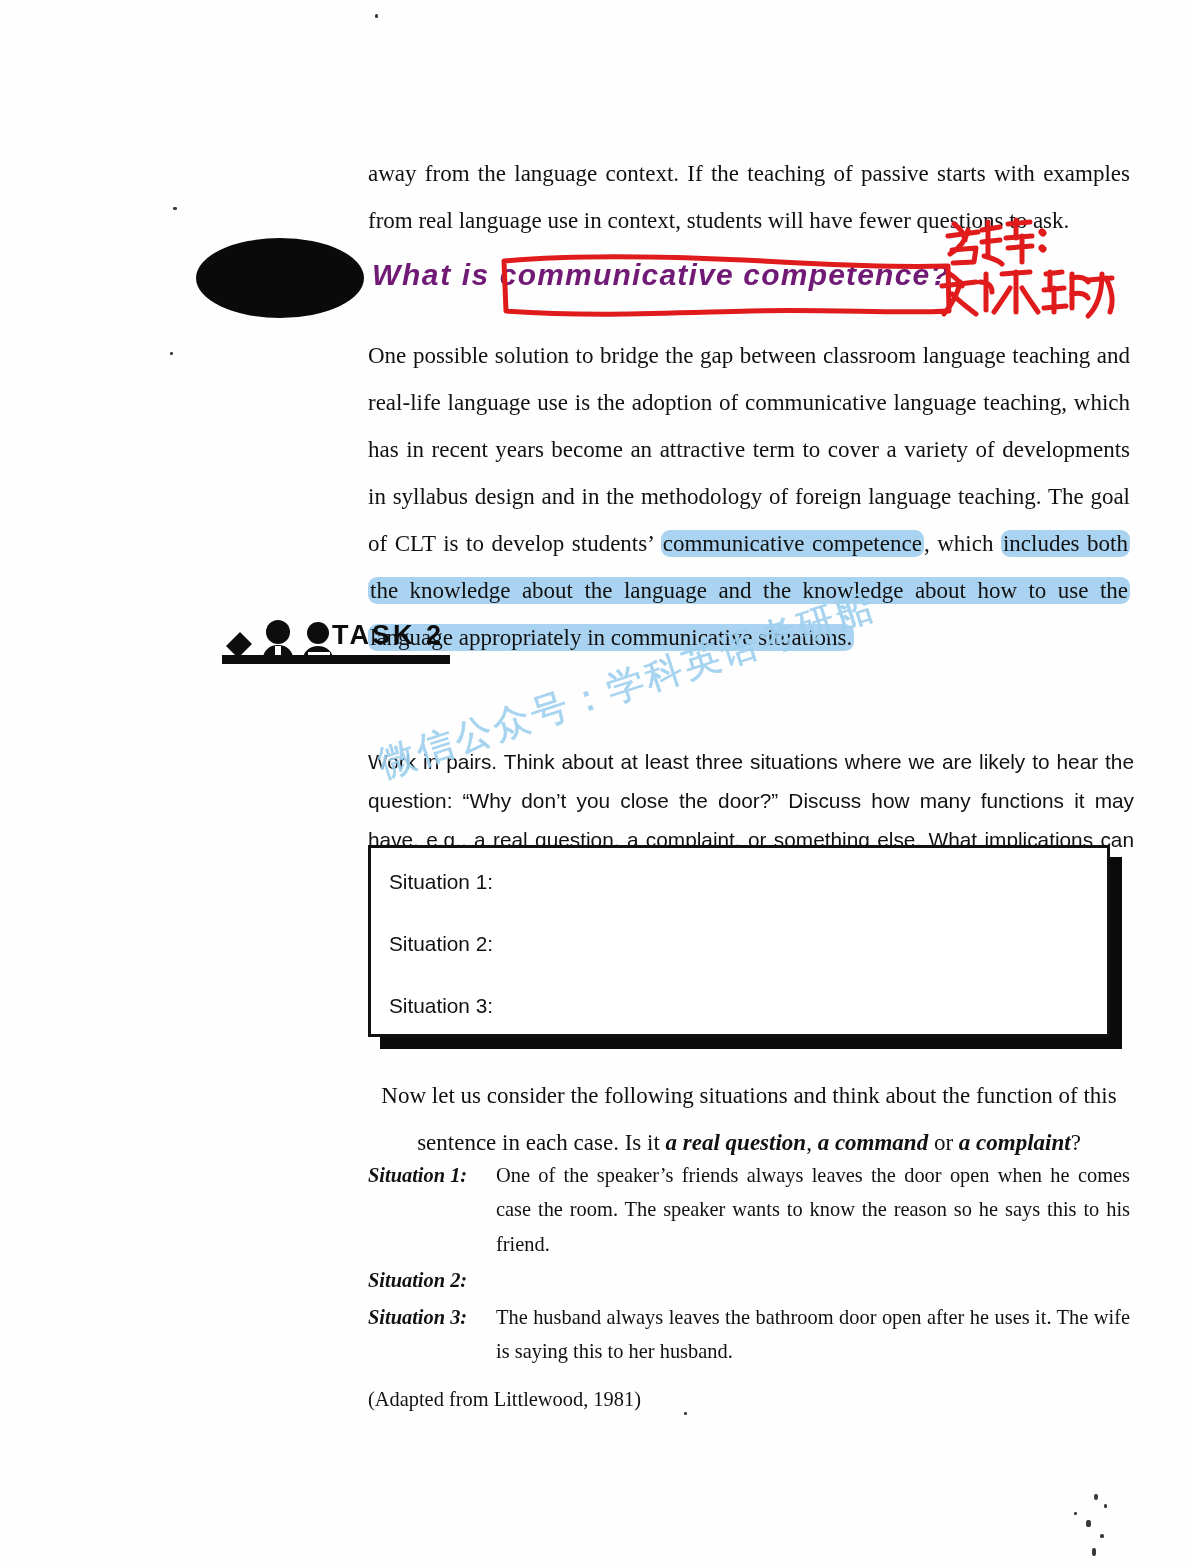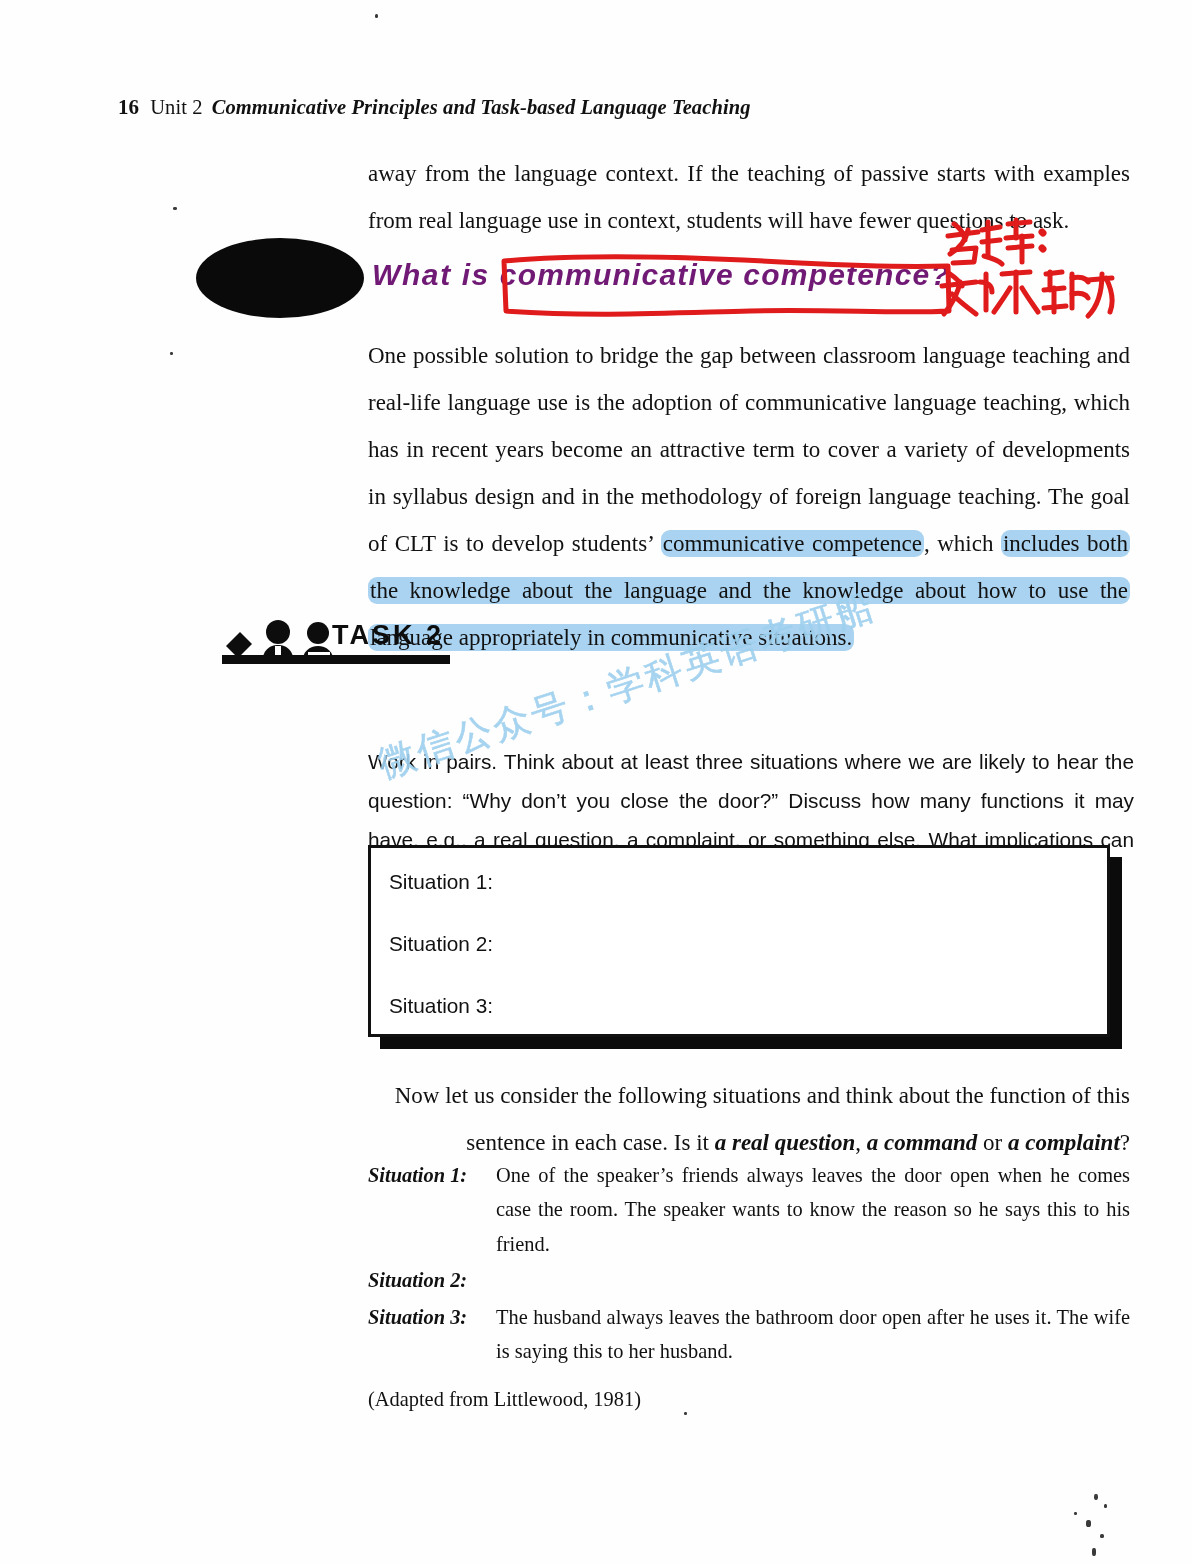--- a/index.html
+++ b/index.html
@@ -52,21 +52,21 @@
     left: 368px;
     width: 762px;
   }
   .body-p {
     font-size: 23px;
     line-height: 47px;
     text-align: justify;
     text-justify: inter-word;
     margin: 0;
   }
-  .body-p.nojust { text-align: right; }
+  .body-p.nojust { text-align: center; }
 
   
   .heading-row {
     position: absolute;
     left: 196px;
     top: 232px;
     width: 940px;
     height: 100px;
   }
   .bullet-ellipse {
@@ -263,23 +263,20 @@
     position: absolute;
     background: #3a3a3a;
     border-radius: 40%;
   }
 </style>
 </head>
 <body>
 
 <div class="page">
 
-  <div class="running-head">
-    <span class="rh-page-no">16</span><span class="rh-unit">Unit 2</span><span class="rh-title">Communicative Principles and Task-based Language Teaching</span>
-  </div>
 
   <div class="col" id="para-intro">
     <p class="body-p">away from the language context. If the teaching of passive starts with examples from real language use in context, students will have fewer questions to ask.</p>
   </div>
 
   <div class="heading-row">
     <div class="bullet-ellipse"></div>
     <div class="heading-text">
       <span>What is</span>
       <span class="heading-term">communicative competence</span><span>?</span>

